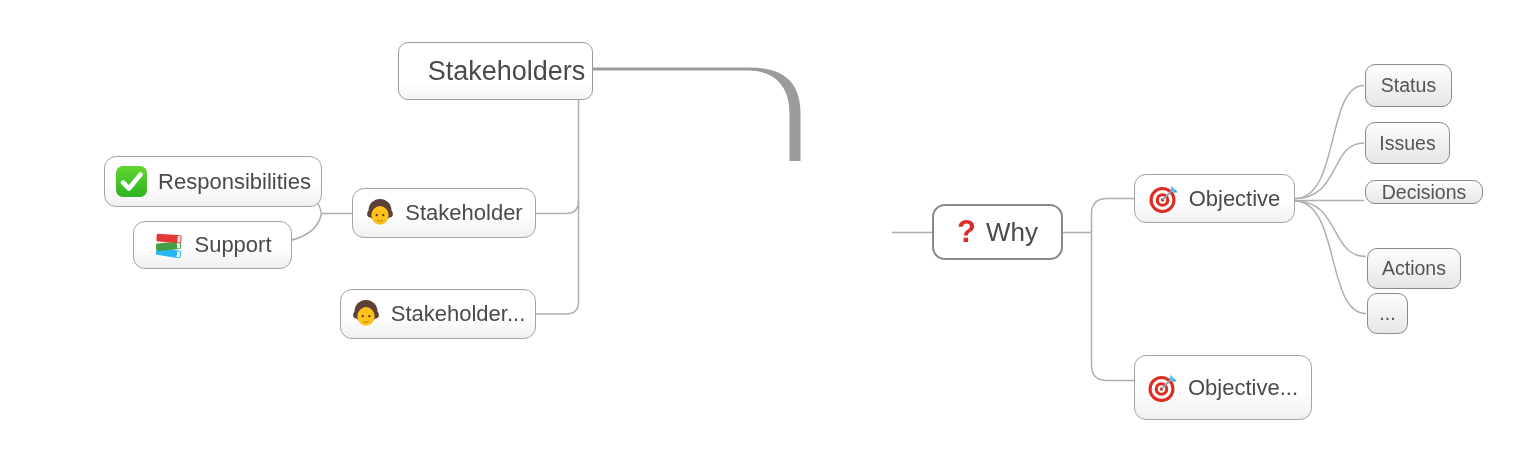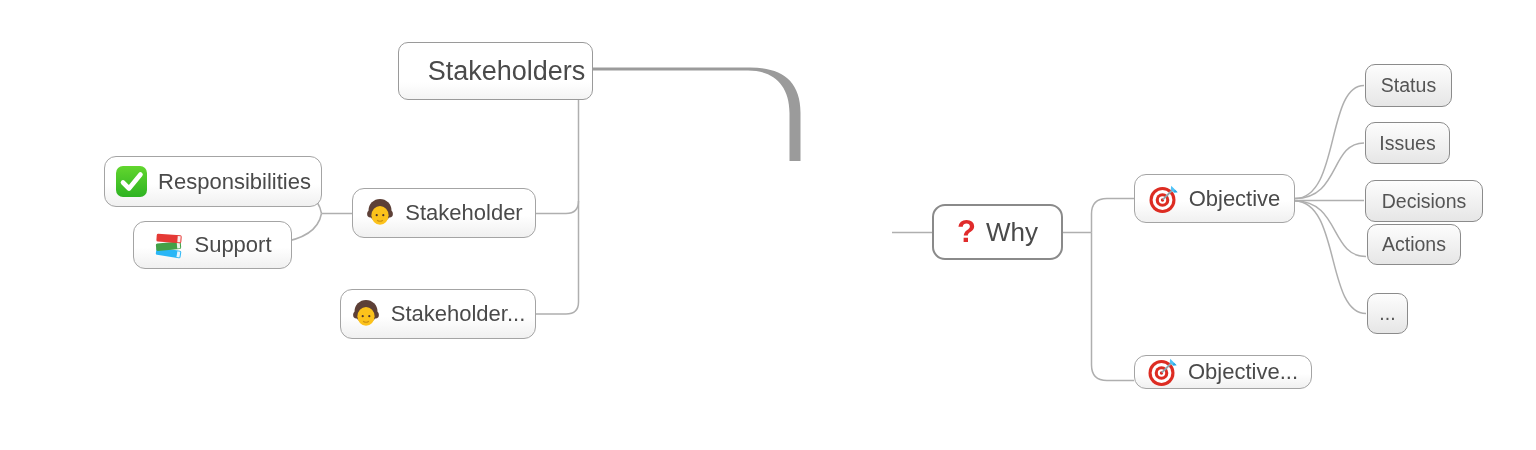--- a/index.html
+++ b/index.html
@@ -155,21 +155,21 @@
         <circle cx="13.5" cy="16" r="3.7" fill="#ffffff"></circle>
         <circle cx="13.5" cy="16" r="1.7" fill="#dd2c22"></circle>
         <line x1="13.8" y1="15.7" x2="24.5" y2="5" stroke="#90a4ae" stroke-width="1.8"></line>
         <polygon points="22.2,1.8 28.6,8.2 24.8,8.6 21.8,5.6" fill="#4fc3f7"></polygon>
         <polygon points="25.8,5.4 28.6,8.2 24.8,8.6" fill="#29a8e0"></polygon>
       </svg>
     </span>
     <span class="label">Objective</span>
   </div>
 
-  <div class="node" style="left:1134px;top:355px;width:178px;height:34px;">
+  <div class="node" style="left:1134px;top:355px;width:178px;height:65px;">
     <span class="icon">
       <svg width="30" height="30" viewBox="0 0 30 30">
         <circle cx="13.5" cy="16" r="13" fill="#dd2c22"></circle>
         <circle cx="13.5" cy="16" r="9.9" fill="#ffffff"></circle>
         <circle cx="13.5" cy="16" r="6.8" fill="#dd2c22"></circle>
         <circle cx="13.5" cy="16" r="3.7" fill="#ffffff"></circle>
         <circle cx="13.5" cy="16" r="1.7" fill="#dd2c22"></circle>
         <line x1="13.8" y1="15.7" x2="24.5" y2="5" stroke="#90a4ae" stroke-width="1.8"></line>
         <polygon points="22.2,1.8 28.6,8.2 24.8,8.6 21.8,5.6" fill="#4fc3f7"></polygon>
         <polygon points="25.8,5.4 28.6,8.2 24.8,8.6" fill="#29a8e0"></polygon>
@@ -177,23 +177,23 @@
     </span>
     <span class="label">Objective...</span>
   </div>
 
   <div class="node node-sm" style="left:1365px;top:64px;width:87px;height:43px;">
     <span class="label">Status</span>
   </div>
   <div class="node node-sm" style="left:1365px;top:122px;width:85px;height:42px;">
     <span class="label">Issues</span>
   </div>
-  <div class="node node-sm" style="left:1365px;top:180px;width:118px;height:42px;">
+  <div class="node node-sm" style="left:1365px;top:180px;width:118px;height:24px;">
     <span class="label">Decisions</span>
   </div>
-  <div class="node node-sm" style="left:1367px;top:224px;width:94px;height:41px;">
+  <div class="node node-sm" style="left:1367px;top:248px;width:94px;height:41px;">
     <span class="label">Actions</span>
   </div>
   <div class="node node-sm" style="left:1367px;top:293px;width:41px;height:41px;">
     <span class="label">...</span>
   </div>
 
 </div>
 
 </body></html>

